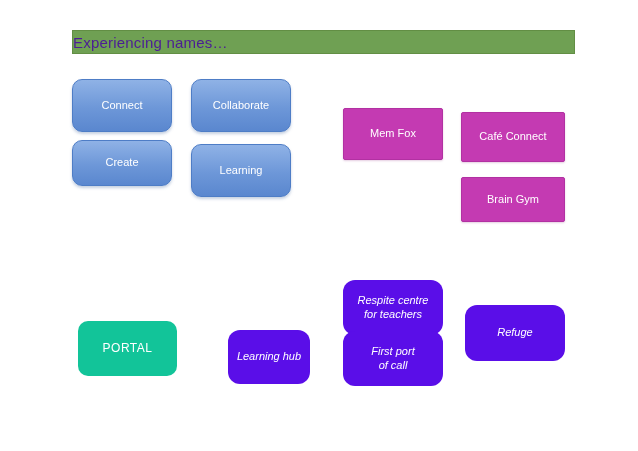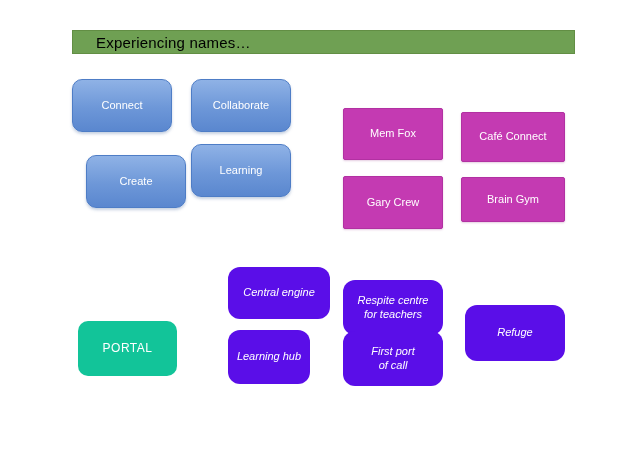--- a/index.html
+++ b/index.html
@@ -19,22 +19,22 @@
     position: absolute;
     left: 72px;
     top: 30px;
     width: 503px;
     height: 24px;
     background: #6FA053;
     border: 1px solid #628E44;
     box-sizing: border-box;
     display: flex;
     align-items: center;
-    padding-left: 23px;
-    color: #000000;
+    padding-left: 0;
+    color: #4c1d95;
     font-size: 15px;
     letter-spacing: 0.2px;
   }
   .box {
     position: absolute;
     box-sizing: border-box;
     display: flex;
     align-items: center;
     justify-content: center;
     text-align: center;
@@ -63,21 +63,21 @@
   .box.teal {
     background: #12C499;
     border-radius: 10px;
     font-size: 12px;
     letter-spacing: 0.5px;
     margin-top: 22px;
   }
   
   #b-connect        { left: 72px;  top: 79px;  width: 100px; height: 53px; }
   #b-collaborate    { left: 191px; top: 79px;  width: 100px; height: 53px; }
-  #b-create         { left: 72px;  top: 155px; width: 100px; height: 53px; margin-left: 14px; }
+  #b-create         { left: 72px;  top: 140px; width: 100px; height: 46px; }
   #b-challenge      { left: 191px; top: 144px; width: 100px; height: 53px; }
   #b-mem-fox        { left: 343px; top: 108px; width: 100px; height: 52px; }
   #b-cafe-connect   { left: 461px; top: 112px; width: 104px; height: 50px; }
   #b-gary-crew      { left: 343px; top: 176px; width: 100px; height: 53px; }
   #b-brain-gym      { left: 461px; top: 177px; width: 104px; height: 45px; }
   #b-central-engine { left: 228px; top: 267px; width: 102px; height: 52px; }
   #b-respite-centre { left: 343px; top: 264px; width: 100px; height: 55px; margin-top: 16px; }
   #b-learning-hub   { left: 228px; top: 330px; width: 82px; height: 54px; }
   #b-first-port     { left: 343px; top: 331px; width: 100px; height: 55px; }
   #b-refuge         { left: 465px; top: 290px; width: 100px; height: 56px; margin-top: 15px; }
@@ -104,30 +104,24 @@
   <div class="box blue" id="b-challenge">
     <span>Learning</span>
   </div>
 
   <div class="box magenta" id="b-mem-fox">
     <span>Mem Fox</span>
   </div>
   <div class="box magenta" id="b-cafe-connect">
     <span>Café Connect</span>
   </div>
-  <div class="box magenta" id="b-gary-crew">
-    <span>Gary Crew</span>
-  </div>
   <div class="box magenta" id="b-brain-gym">
     <span>Brain Gym</span>
   </div>
 
-  <div class="box purple" id="b-central-engine">
-    <span>Central engine</span>
-  </div>
   <div class="box purple" id="b-respite-centre">
     <span>Respite centre
 for teachers</span>
   </div>
   <div class="box purple" id="b-learning-hub">
     <span>Learning hub</span>
   </div>
   <div class="box purple" id="b-first-port">
     <span>First port
 of call</span>

